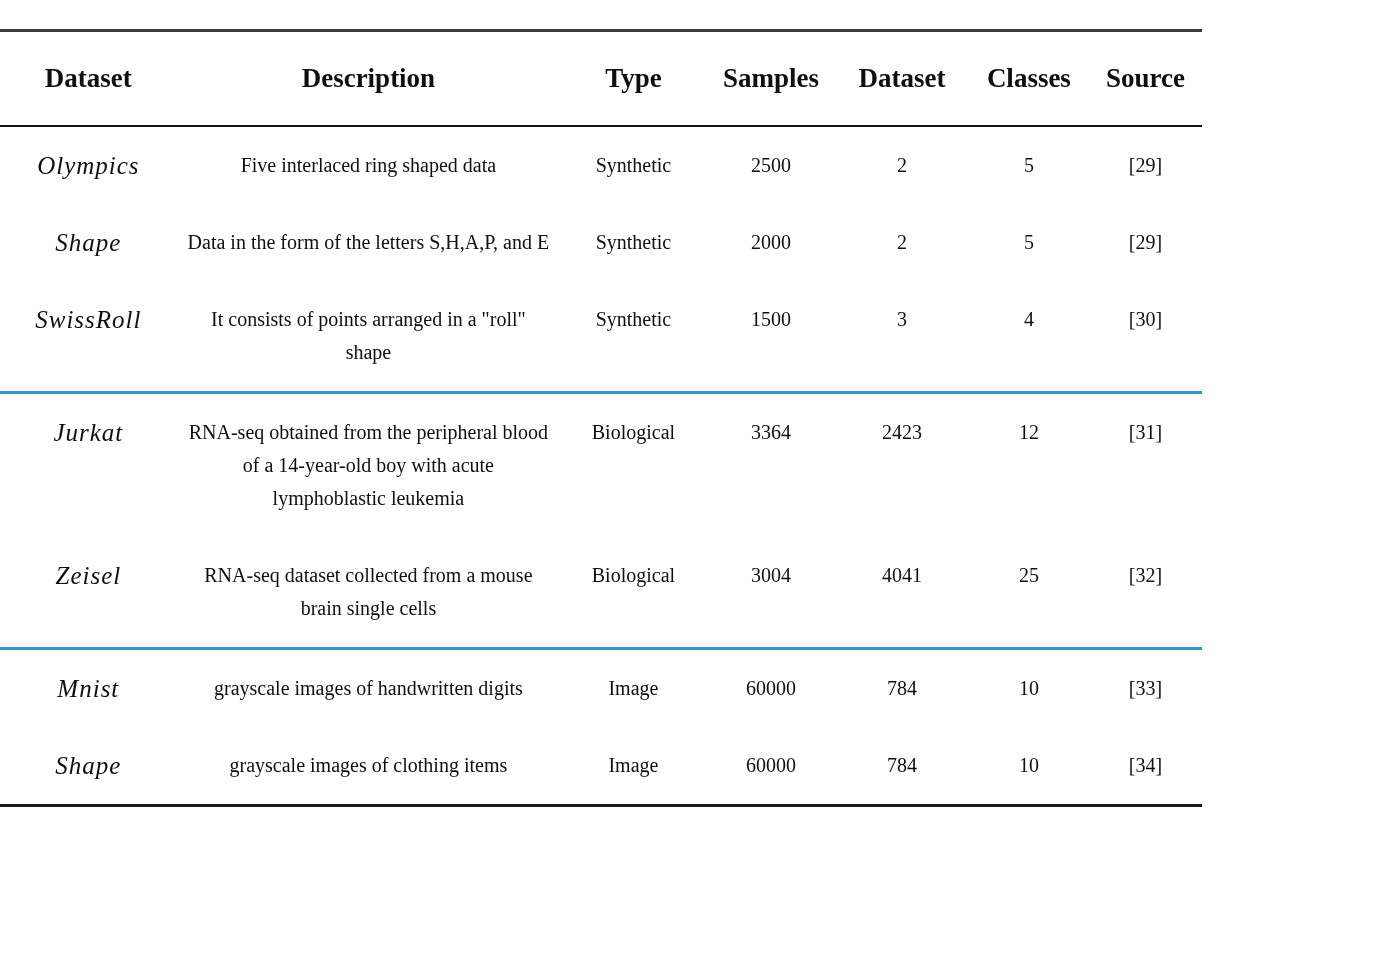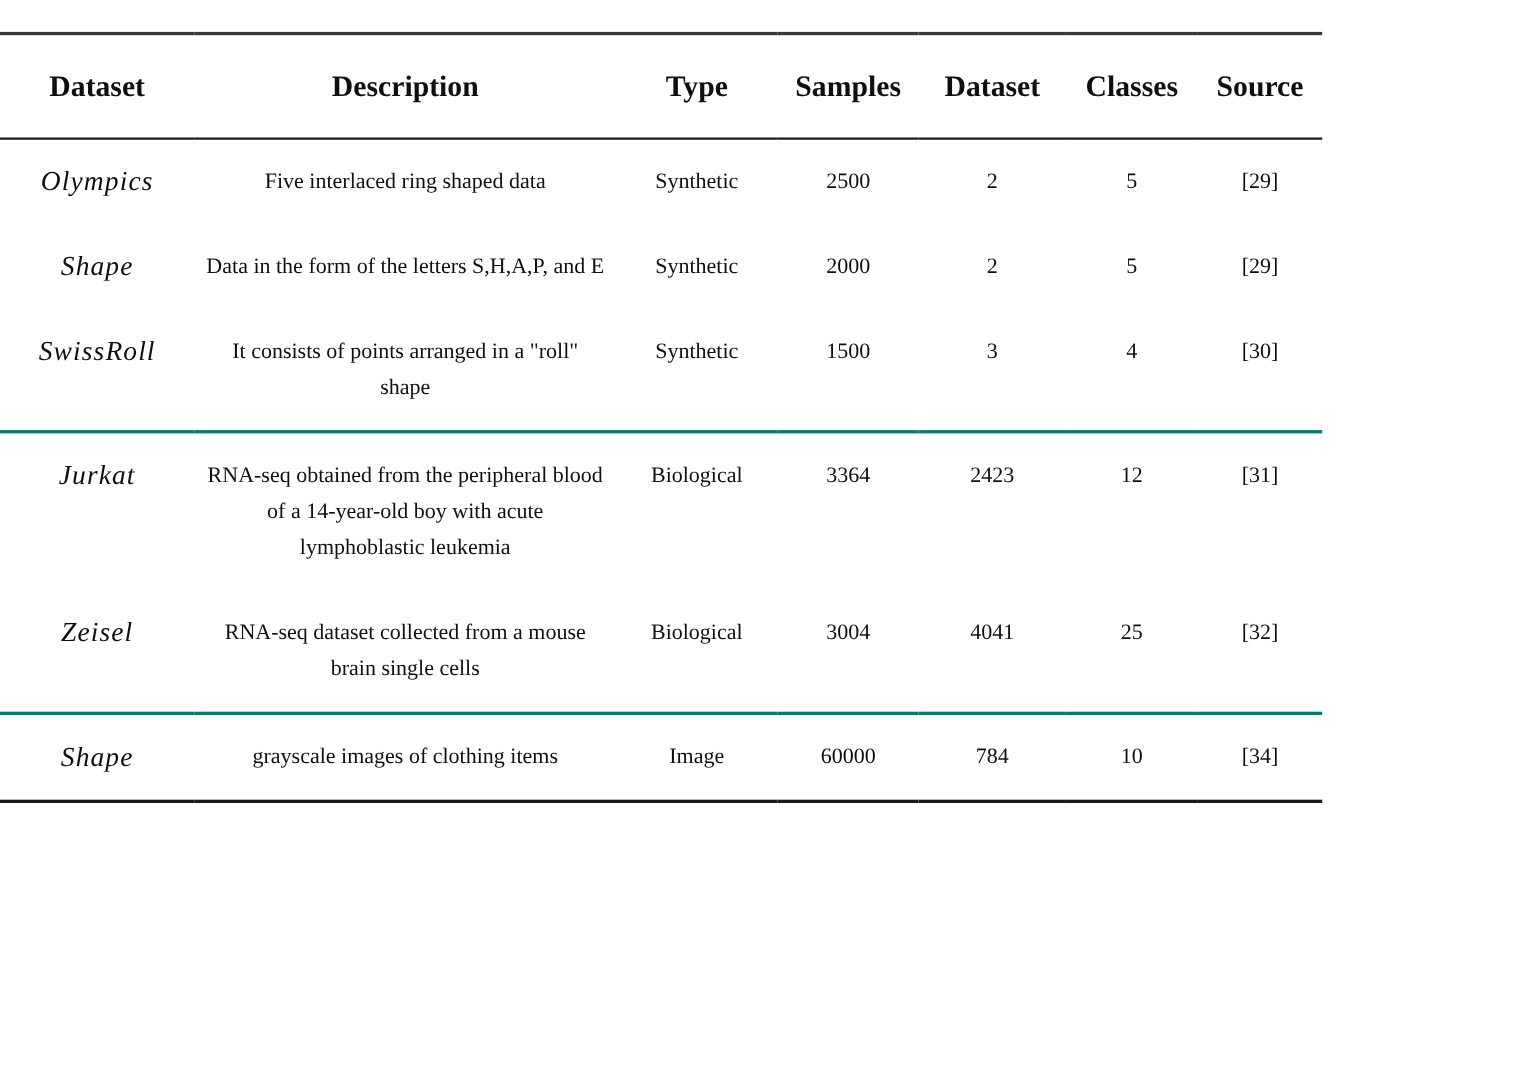--- a/index.html
+++ b/index.html
@@ -42,21 +42,21 @@
     text-align: center;
     vertical-align: top;
   }
   td.dataset-name {
     font-style: italic;
     letter-spacing: 1px;
     font-size: 25px;
   }
   
   tr.group-end {
-    border-bottom: 3px solid #0f766e;
+    border-bottom: 3px solid #0ea5e9;
   }
   
   table.datasets tbody tr:last-child {
     border-bottom: 3px solid #1a1a1a;
   }
   col.c-dataset  { width: 14.7%; }
   col.c-desc     { width: 31.9%; }
   col.c-type     { width: 12.2%; }
   col.c-samples  { width: 10.7%; }
   col.c-features { width: 11.1%; }
@@ -128,20 +128,29 @@
       <tr class="group-end">
         <td class="dataset-name">Zeisel</td>
         <td>RNA-seq dataset collected from a mouse brain single cells</td>
         <td>Biological</td>
         <td>3004</td>
         <td>4041</td>
         <td>25</td>
         <td>[32]</td>
       </tr>
       <tr>
+        <td class="dataset-name">Mnist</td>
+        <td>grayscale images of handwritten digits</td>
+        <td>Image</td>
+        <td>60000</td>
+        <td>784</td>
+        <td>10</td>
+        <td>[33]</td>
+      </tr>
+      <tr>
         <td class="dataset-name">Shape</td>
         <td>grayscale images of clothing items</td>
         <td>Image</td>
         <td>60000</td>
         <td>784</td>
         <td>10</td>
         <td>[34]</td>
       </tr>
     </tbody>
   </table>

